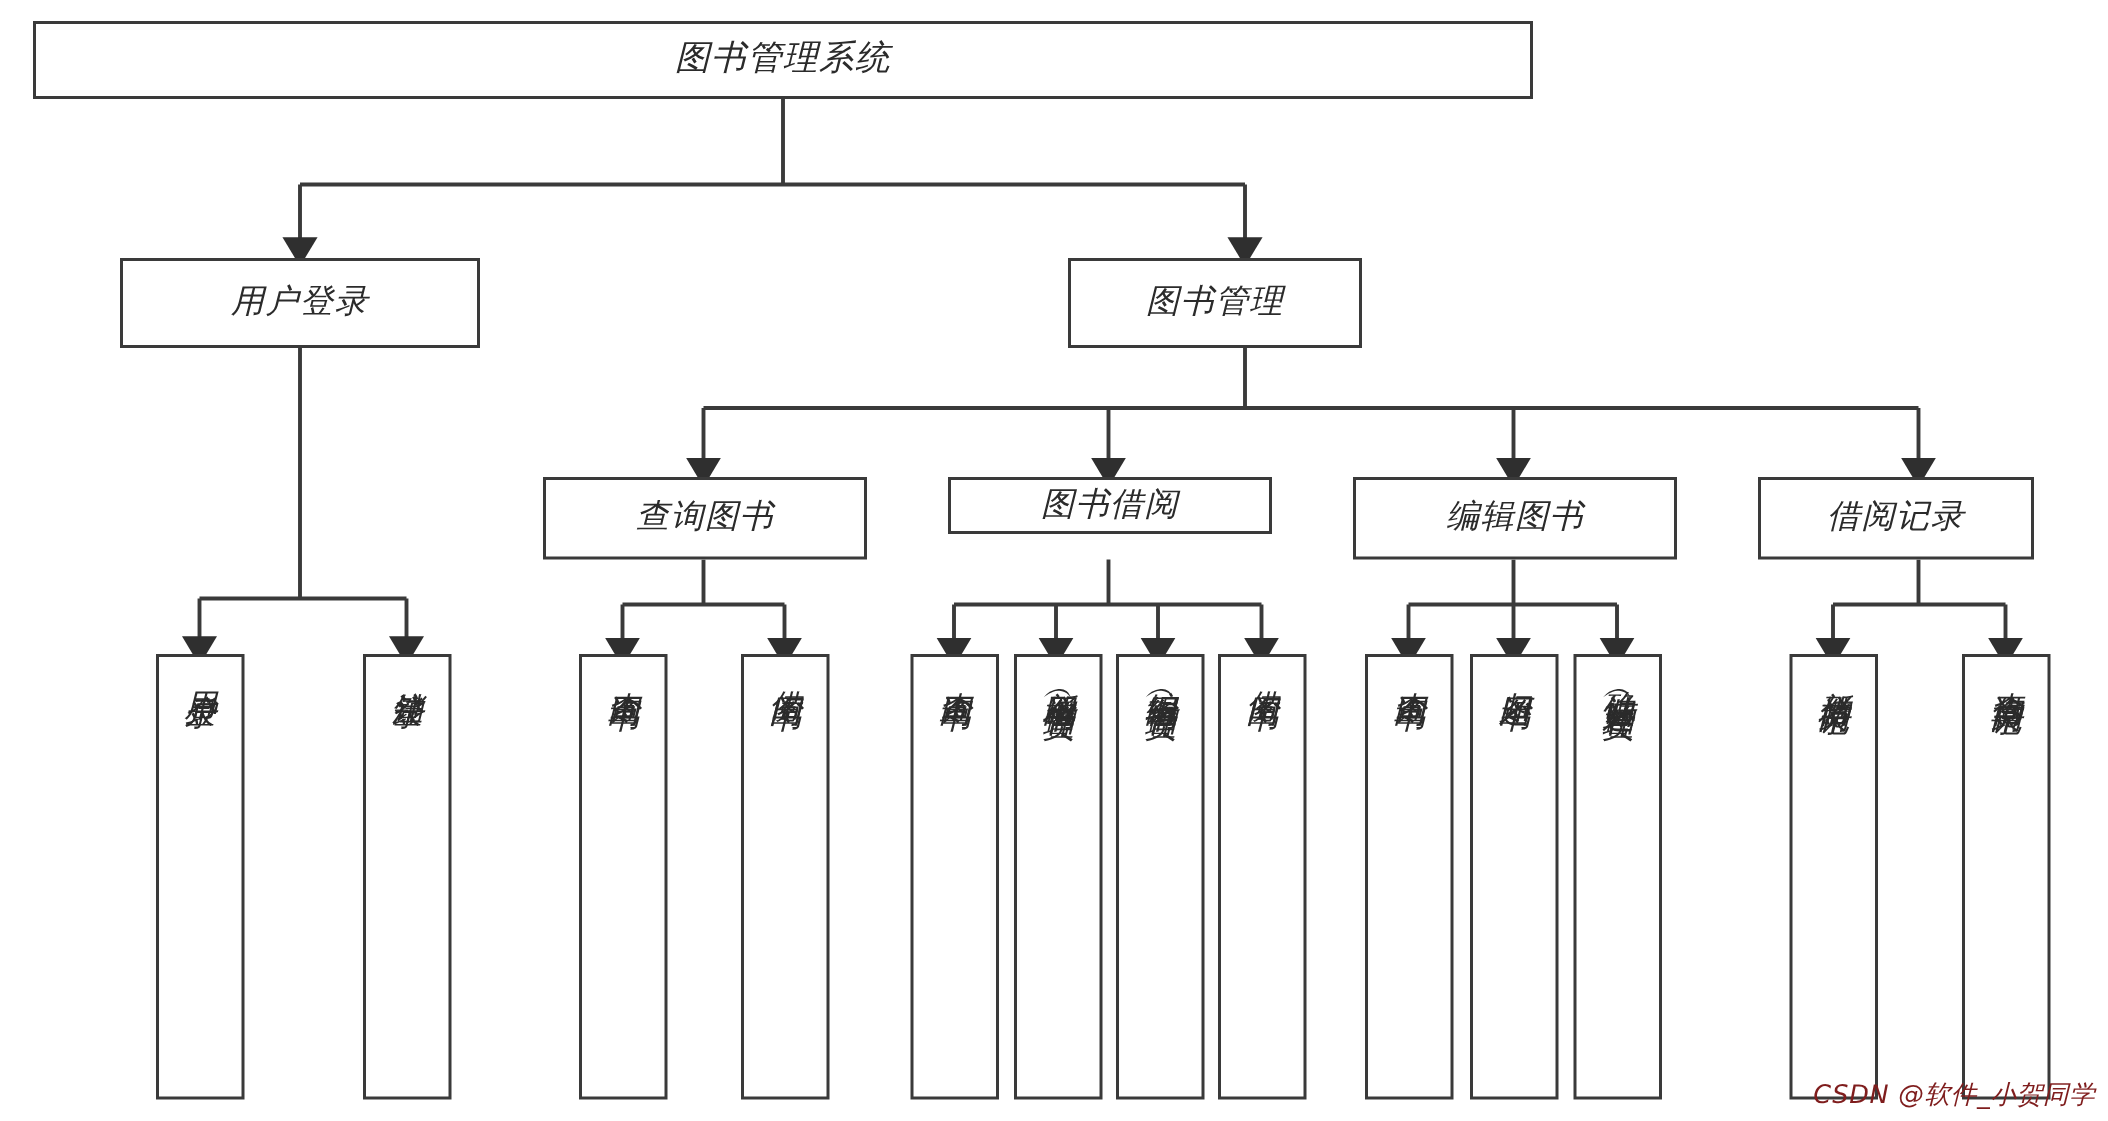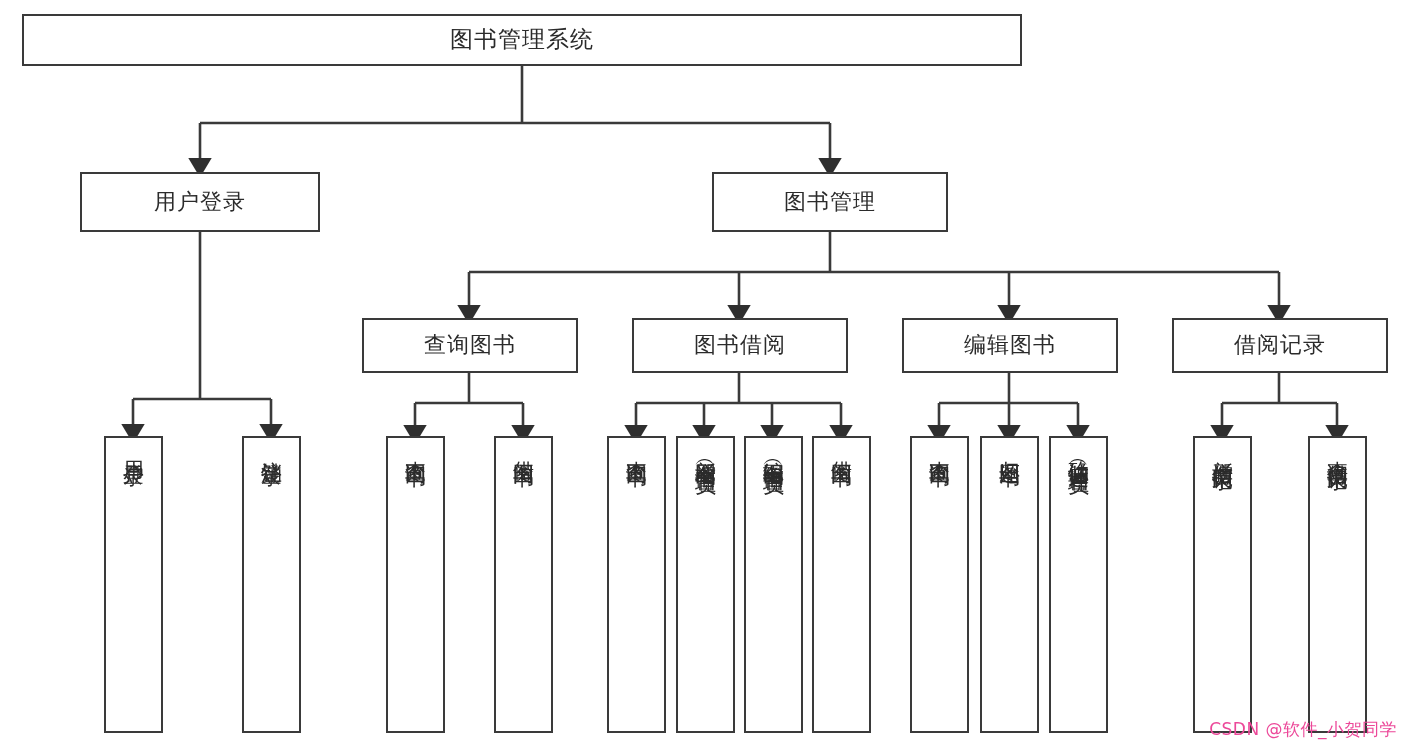--- a/index.html
+++ b/index.html
@@ -1,39 +1,39 @@
 <!DOCTYPE html>
 <html><head>
 <meta charset="utf-8">
 <style>
   html,body{margin:0;padding:0;background:#ffffff;}
   body{width:1405px;height:747px;position:relative;overflow:hidden;
        font-family:"DejaVu Sans","Liberation Sans",sans-serif;}
 
-  #canvas{position:absolute;left:0;top:0;width:1405px;height:747px;}
+  #canvas{position:absolute;left:0;top:0;width:1405px;height:747px;font-style:italic;}
 
   .node{position:absolute;box-sizing:border-box;background:#ffffff;
         border:2.5px solid #3a3a3a;display:flex;align-items:center;
         justify-content:center;color:#2b2b2b;}
 
   .node .lbl{display:block;text-align:center;line-height:1.12;
              white-space:pre;letter-spacing:1px;}
 
   
   .h-node .lbl{font-size:22px;}
   .title-node .lbl{font-size:23px;}
 
   
   .v-node{align-items:flex-start;justify-content:center;padding-top:6px;}
   .v-node .lbl{writing-mode:vertical-rl;text-orientation:upright;
                font-size:21px;line-height:1.05;letter-spacing:2px;
                white-space:pre;}
 
   .watermark{position:absolute;right:8px;bottom:6px;font-size:17px;
-             color:#ec4899;letter-spacing:.5px;pointer-events:none;
+             color:#7f1d1d;letter-spacing:.5px;pointer-events:none;
              white-space:pre;}
   svg{position:absolute;left:0;top:0;pointer-events:none;}
 </style>
 </head>
 <body>
 
 <div id="canvas">
 
   <svg width="1405" height="747">
     <defs>
@@ -85,34 +85,34 @@
     </g>
   </svg>
 
   <div class="node h-node title-node" style="left:22px;top:14px;width:1000px;height:52px;">
     <span class="lbl">图书管理系统</span>
   </div>
 
   <div class="node h-node" style="left:80px;top:172px;width:240px;height:60px;">
     <span class="lbl">用户登录</span>
   </div>
-  <div class="node h-node" style="left:712px;top:172px;width:236px;height:60px;">
+  <div class="node h-node" style="left:712px;top:172px;width:196px;height:60px;">
     <span class="lbl">图书管理</span>
   </div>
 
   <div class="node h-node" style="left:362px;top:318px;width:216px;height:55px;">
     <span class="lbl">查询图书</span>
   </div>
-  <div class="node h-node" style="left:632px;top:318px;width:216px;height:55px;">
+  <div class="node h-node" style="left:632px;top:318px;width:216px;height:38px;">
     <span class="lbl">图书借阅</span>
   </div>
   <div class="node h-node" style="left:902px;top:318px;width:216px;height:55px;">
     <span class="lbl">编辑图书</span>
   </div>
-  <div class="node h-node" style="left:1172px;top:318px;width:216px;height:55px;">
+  <div class="node h-node" style="left:1172px;top:318px;width:184px;height:55px;">
     <span class="lbl">借阅记录</span>
   </div>
 
   <div class="node v-node" style="left:104px;top:436px;width:59px;height:297px;">
     <span class="lbl">用户登录</span>
   </div>
   <div class="node v-node" style="left:242px;top:436px;width:59px;height:297px;">
     <span class="lbl">注销登录</span>
   </div>
 

